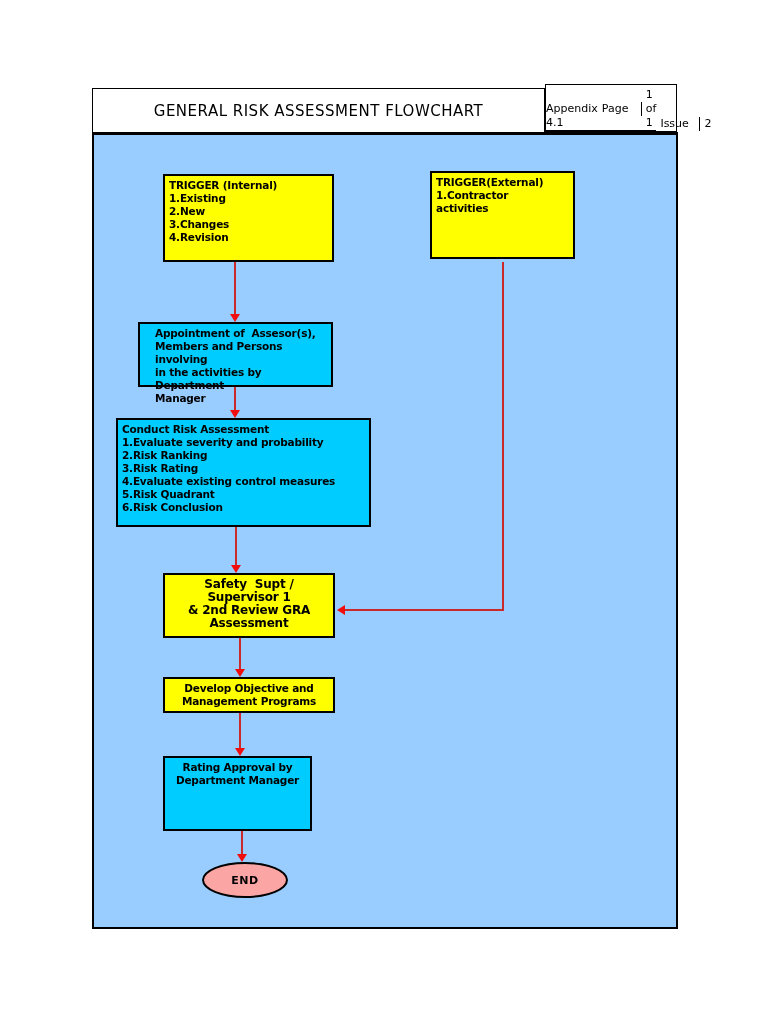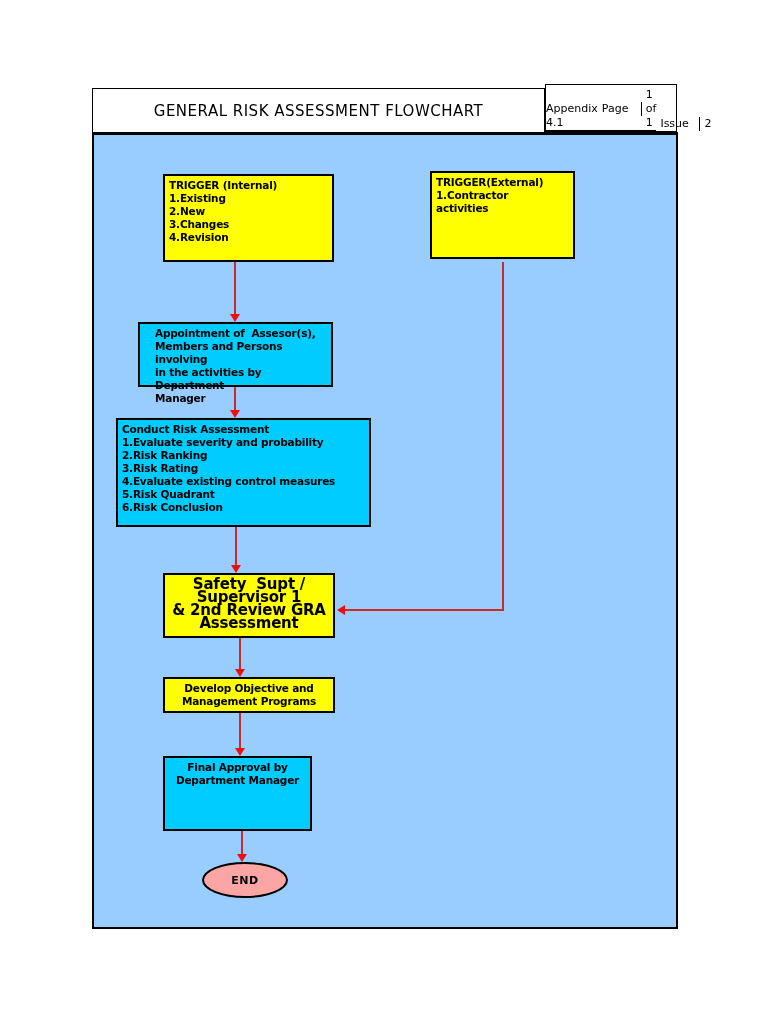--- a/index.html
+++ b/index.html
@@ -37,21 +37,21 @@
     font-weight:bold;font-size:10.5px;line-height:13px;letter-spacing:-0.2px;
     padding:3px 4px;white-space:pre-wrap;
   }
   .yellow{background:#FFFF00;}
   .cyan{background:#00CCFF;}
   .center{text-align:center;}
   .n-trigger-internal{left:163px;top:174px;width:171px;height:88px;}
   .n-trigger-external{left:430px;top:171px;width:145px;height:88px;}
   .n-appointment{left:138px;top:322px;width:195px;height:65px;padding-left:15px;}
   .n-conduct{left:108px;top:418px;width:255px;height:109px;margin-left:8px;}
-  .n-review{left:163px;top:573px;width:172px;height:65px;font-size:15px;padding:3px 2px;}
+  .n-review{left:163px;top:573px;width:172px;height:65px;font-size:12px;padding:3px 2px;}
   .n-develop{left:163px;top:677px;width:172px;height:36px;}
   .n-final{left:163px;top:756px;width:149px;height:75px;}
   .end-ellipse{
     position:absolute;left:202px;top:862px;width:86px;height:36px;
     box-sizing:border-box;background:#fca5a5;border:2px solid #000;border-radius:50%;
     display:flex;align-items:center;justify-content:center;
     font-weight:bold;font-size:11px;letter-spacing:0.5px;
   }
   
   .vline,.hline{position:absolute;background:#CC2A2A;}
@@ -147,18 +147,18 @@
 5.Risk Quadrant
 6.Risk Conclusion</div>
 
   <div class="node yellow center n-review">Safety  Supt / Supervisor 1
 &amp; 2nd Review GRA
 Assessment</div>
 
   <div class="node yellow center n-develop">Develop Objective and
 Management Programs</div>
 
-  <div class="node cyan center n-final">Final Approval by
+  <div class="node cyan center n-final">Rating Approval by
 Department Manager</div>
 
   <div class="end-ellipse">END</div>
 
 </div>
 
 </body></html>

